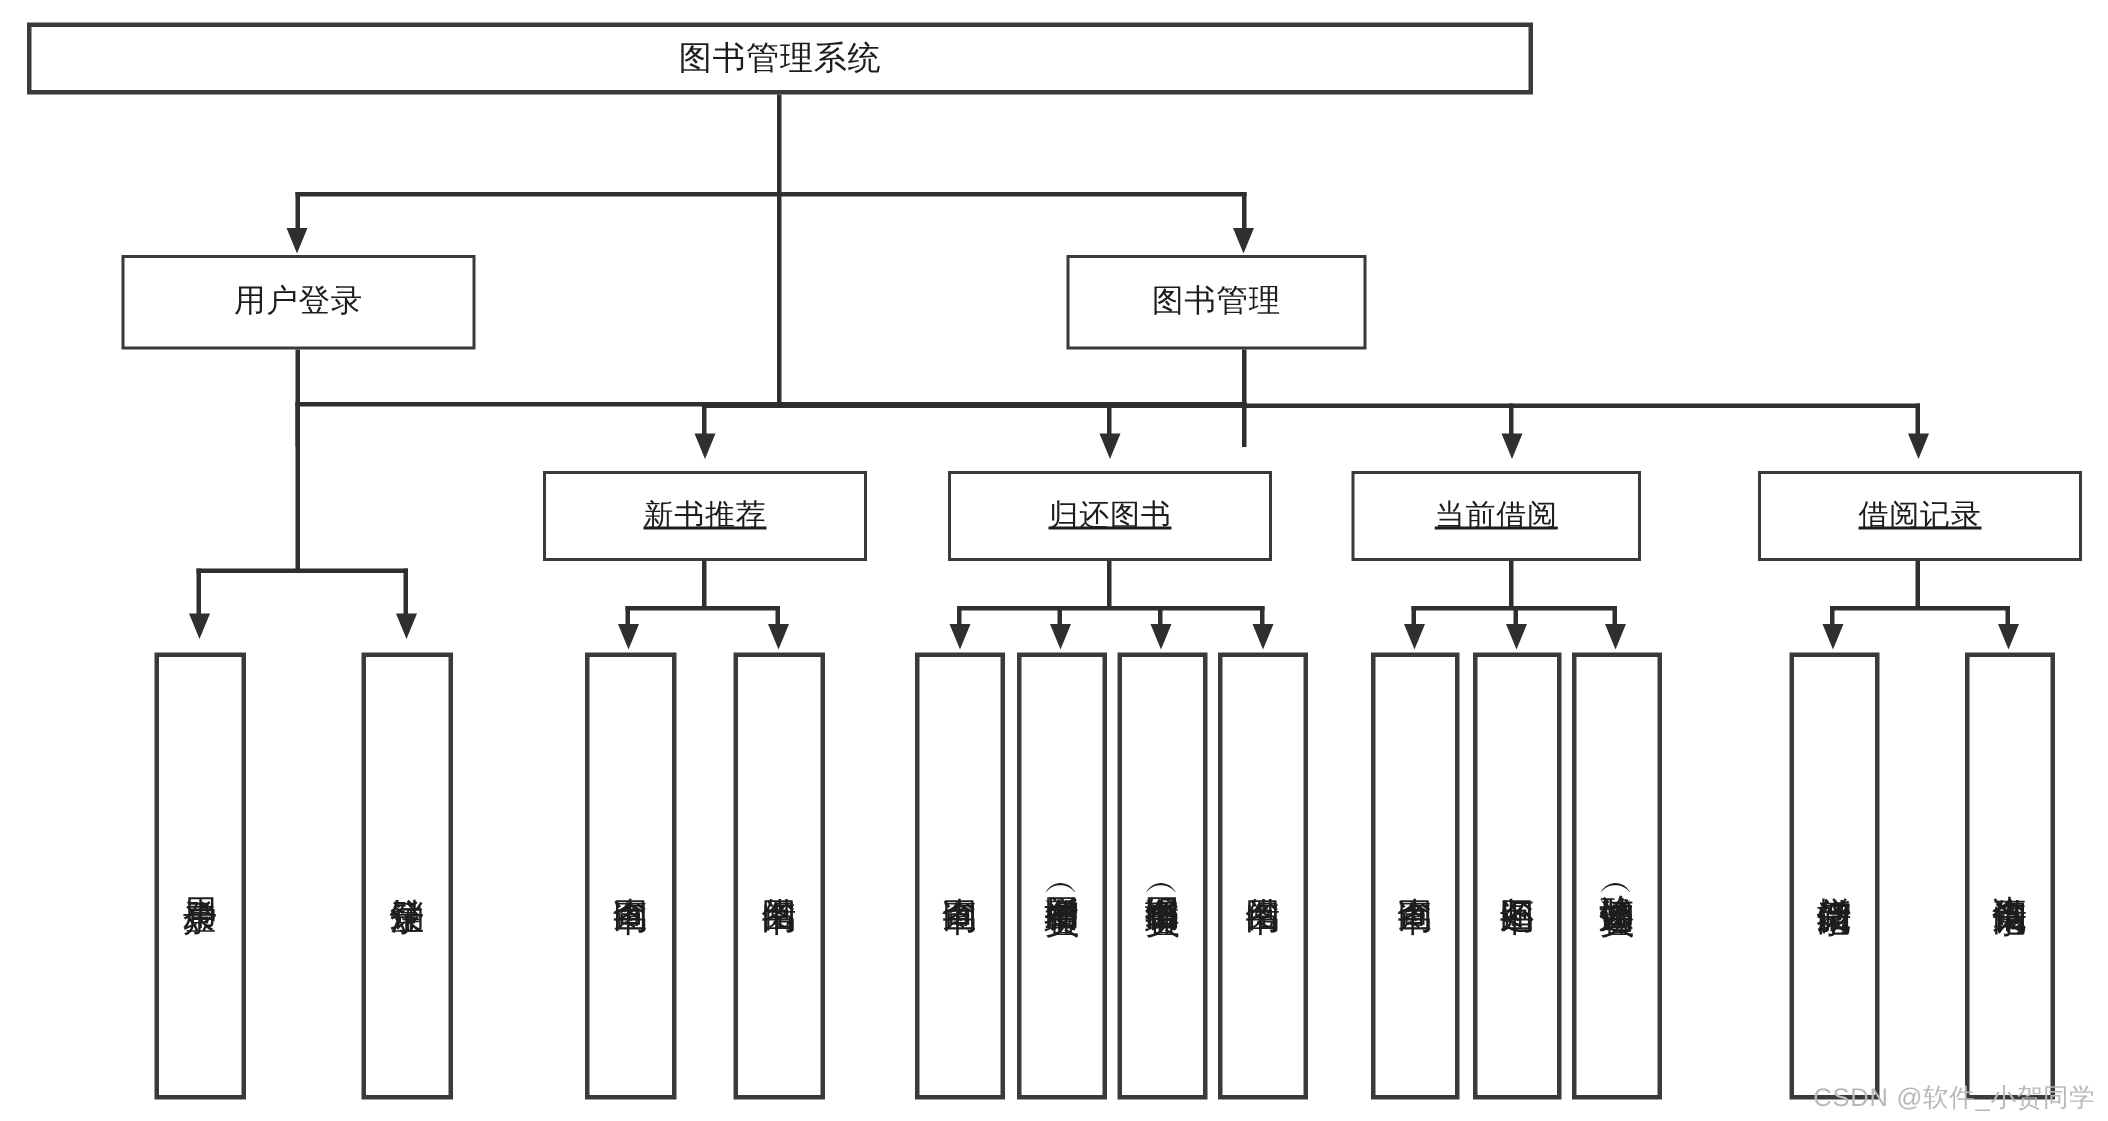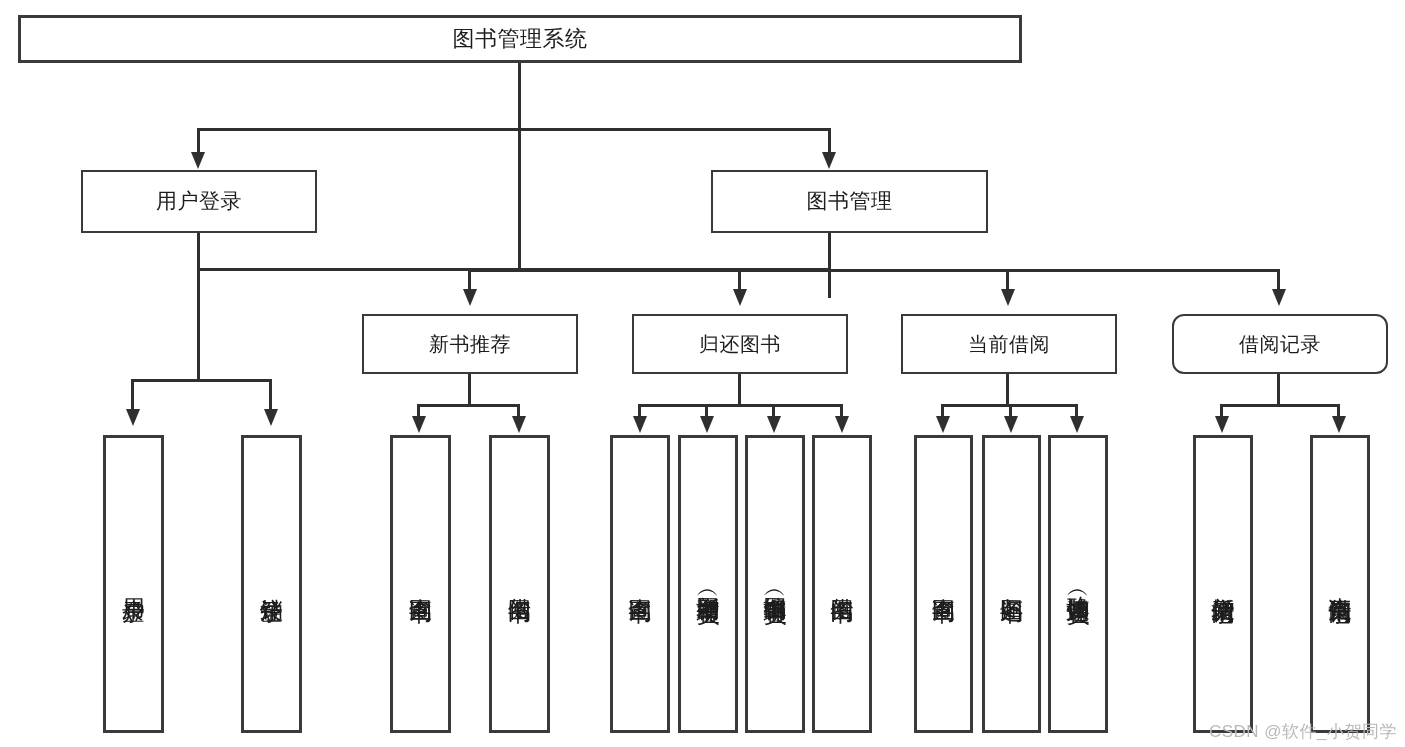--- a/index.html
+++ b/index.html
@@ -31,21 +31,21 @@
   }
   .node .label{
     font-size:21px;
     line-height:1.25;
     color:#1d1d1d;
     letter-spacing:0.5px;
     white-space:nowrap;
   }
   .node.root .label{font-size:22px;}
   .node.lvl2 .label{font-size:21px;}
-  .node.lvl3 .label{font-size:20px;}
+  .node.lvl3 .label{font-size:20px;text-decoration:underline;}
 
   
   .node.leaf{
     border-width:3px;
     align-items:center;
     justify-content:center;
   }
   .node.leaf .label{
     writing-mode:vertical-rl;
     text-orientation:upright;
@@ -107,21 +107,21 @@
   <div class="arrow" style="left:822px;top:152px;"></div>
 
   <div class="hline" style="left:197px;top:128px;width:634px;"></div>
   <div class="vline" style="left:197px;top:128px;height:26px;"></div>
   <div class="vline" style="left:828px;top:128px;height:26px;"></div>
 
   <div class="node lvl2" style="left:81px;top:170px;width:236px;height:63px;">
     <span class="label">用户登录</span>
   </div>
 
-  <div class="node lvl2" style="left:711px;top:170px;width:277px;height:63px;">
+  <div class="node lvl2" style="left:711px;top:170px;width:200px;height:63px;">
     <span class="label">图书管理</span>
   </div>
 
   <div class="vline" style="left:197px;top:233px;height:148px;"></div>
   <div class="hline" style="left:131px;top:379px;width:141px;"></div>
   <div class="vline" style="left:131px;top:379px;height:32px;"></div>
   <div class="vline" style="left:269px;top:379px;height:32px;"></div>
   <div class="arrow" style="left:126px;top:409px;"></div>
   <div class="arrow" style="left:264px;top:409px;"></div>
 
@@ -142,24 +142,24 @@
   <div class="arrow" style="left:733px;top:289px;"></div>
   <div class="arrow" style="left:1001px;top:289px;"></div>
   <div class="arrow" style="left:1272px;top:289px;"></div>
 
   <div class="node lvl3" style="left:362px;top:314px;width:216px;height:60px;">
     <span class="label">新书推荐</span>
   </div>
   <div class="node lvl3" style="left:632px;top:314px;width:216px;height:60px;">
     <span class="label">归还图书</span>
   </div>
-  <div class="node lvl3" style="left:901px;top:314px;width:216px;height:60px;">
+  <div class="node lvl3" style="left:901px;top:314px;width:193px;height:60px;">
     <span class="label">当前借阅</span>
   </div>
-  <div class="node lvl3" style="left:1172px;top:314px;width:216px;height:60px;border-radius:12px;">
+  <div class="node lvl3" style="left:1172px;top:314px;width:216px;height:60px;">
     <span class="label">借阅记录</span>
   </div>
 
   <div class="vline" style="left:468px;top:374px;height:32px;"></div>
   <div class="hline" style="left:417px;top:404px;width:103px;"></div>
   <div class="vline" style="left:417px;top:404px;height:14px;"></div>
   <div class="vline" style="left:517px;top:404px;height:14px;"></div>
   <div class="arrow" style="left:412px;top:416px;"></div>
   <div class="arrow" style="left:512px;top:416px;"></div>
 

